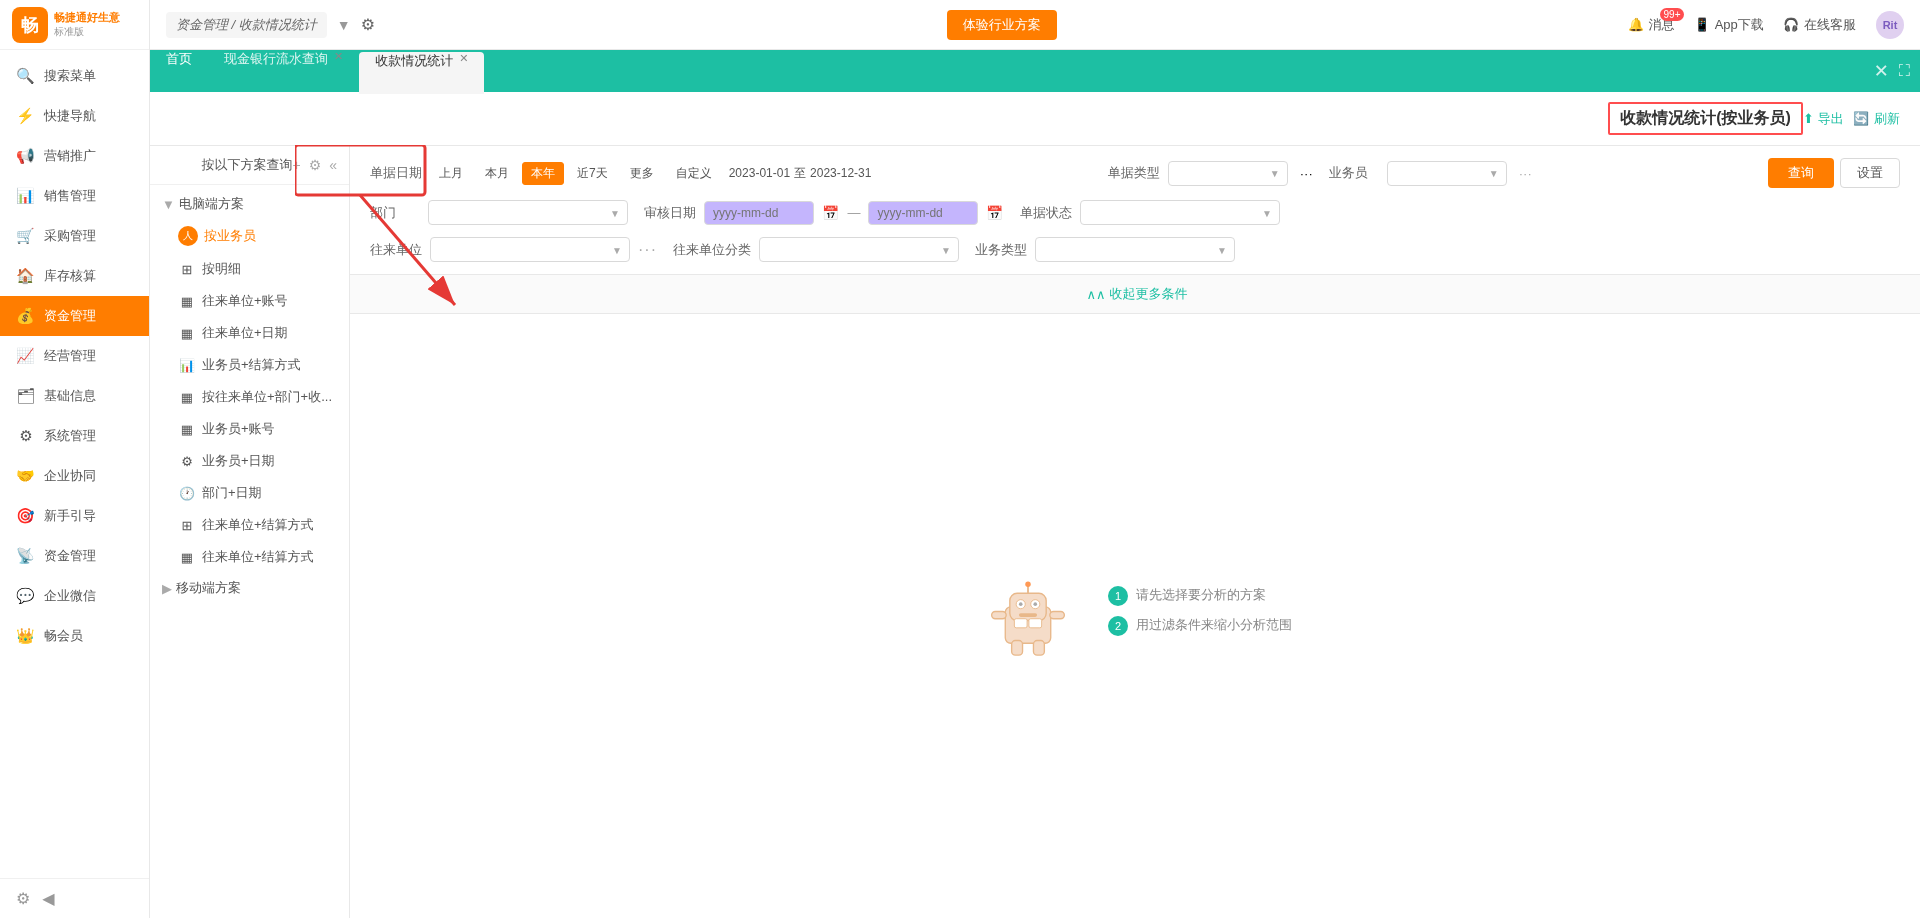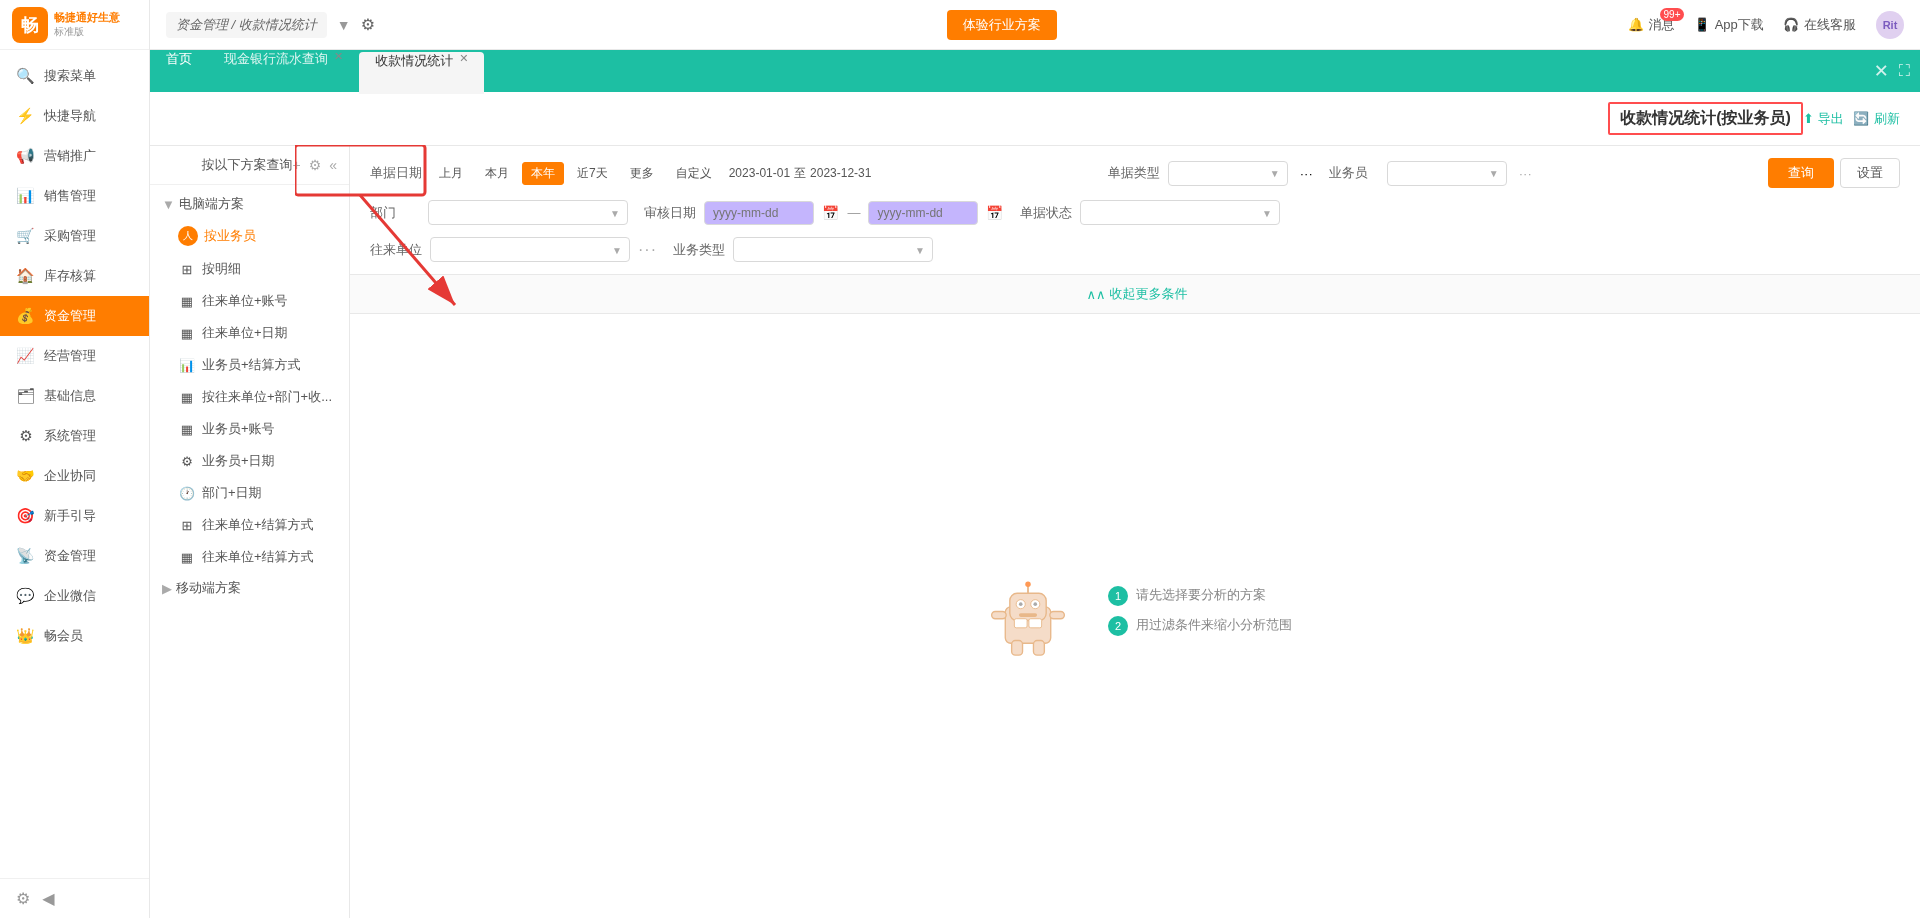--- a/index.html
+++ b/index.html
@@ -397,20 +397,28 @@
             <div class="filter-item">
               <span class="filter-label">往来单位</span>
               <div class="select-wrapper">
                 <select class="filter-select" style="min-width:200px;">
                   <option></option>
                 </select>
               </div>
               <span class="dots-btn">···</span>
             </div>
             <div class="filter-item">
+              <span class="filter-label">往来单位分类</span>
+              <div class="select-wrapper">
+                <select class="filter-select" style="min-width:200px;">
+                  <option></option>
+                </select>
+              </div>
+            </div>
+            <div class="filter-item">
               <span class="filter-label">业务类型</span>
               <div class="select-wrapper">
                 <select class="filter-select" style="min-width:200px;">
                   <option></option>
                 </select>
               </div>
             </div>
           </div>
         </div>
 

